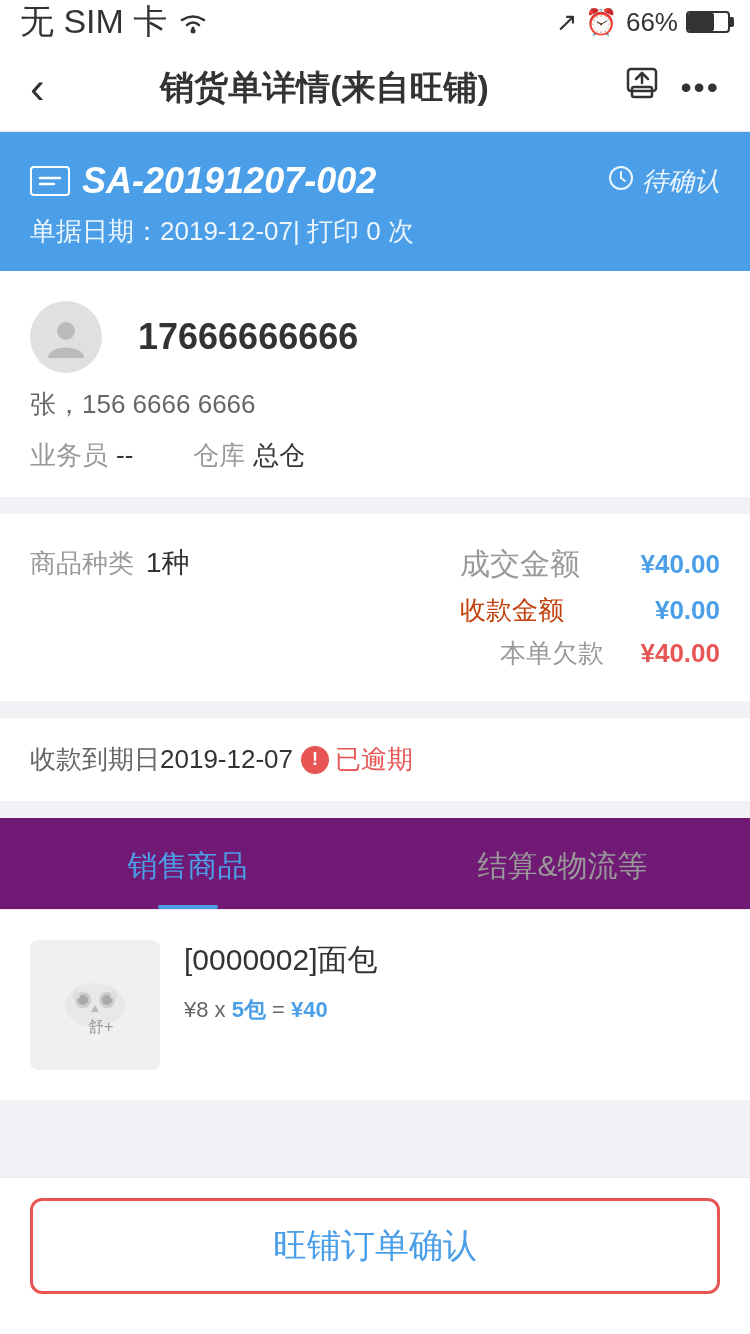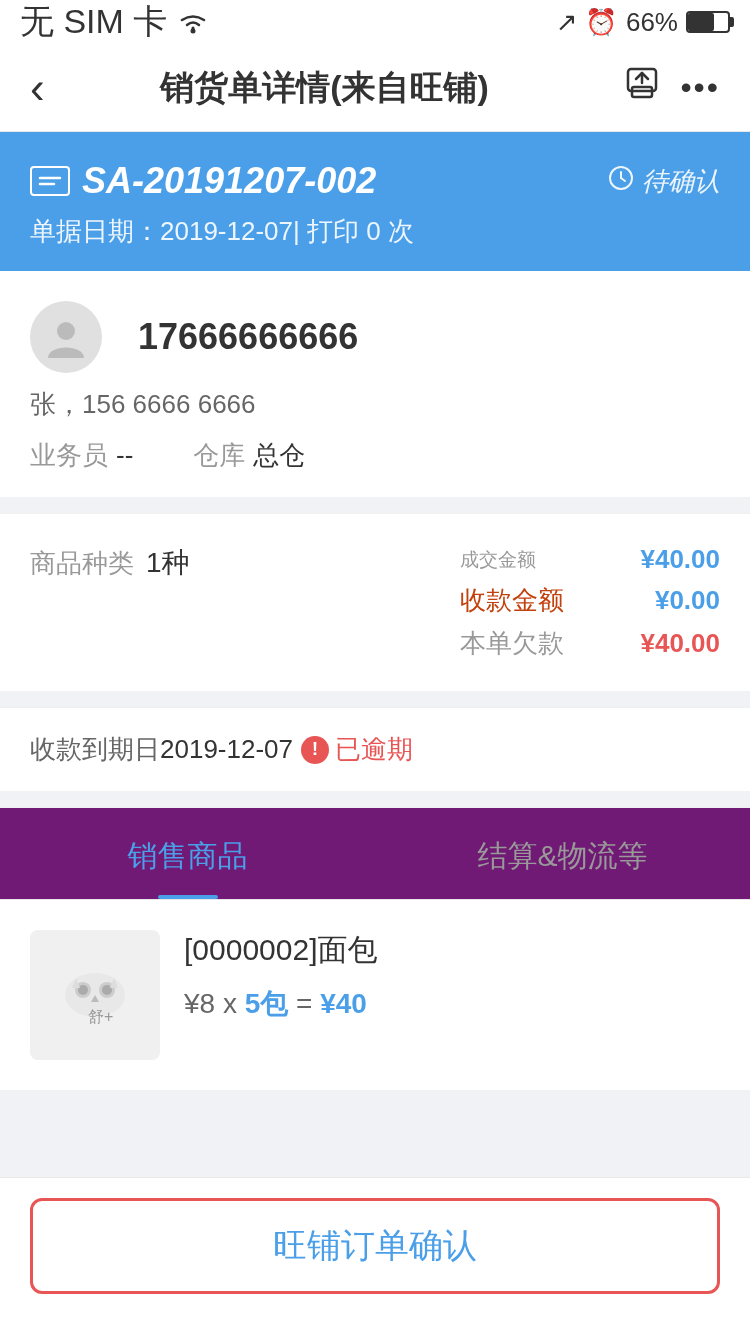--- a/index.html
+++ b/index.html
@@ -323,21 +323,21 @@
     .product-info {
       flex: 1;
     }
     .product-name {
       font-size: 30px;
       color: #333;
       font-weight: 500;
       margin-bottom: 14px;
     }
     .product-price {
-      font-size: 28px;
+      font-size: 22px;
       color: #666;
     }
     .product-price span.highlight {
       color: #4a9fe8;
       font-weight: 600;
     }
 
     
     .empty-area {
       background: #f0f2f5;
@@ -463,29 +463,29 @@
 <div class="divider-light"></div>
 
 <div class="stats-section">
   <div class="stats-row">
     <div class="stats-left">
       <span class="stats-label">商品种类</span>
       <span class="stats-value">1种</span>
     </div>
     <div class="stats-right">
       <div class="stats-right-row">
-        <span style="color:#999; font-size:19px;">成交金额</span>
+        <span style="color:#999; font-size:30px;">成交金额</span>
         <span class="amount-blue">¥40.00</span>
       </div>
       <div class="stats-right-row">
         <span style="color:#c2410c; font-size:26px;">收款金额</span>
         <span class="amount-blue">¥0.00</span>
       </div>
       <div class="stats-right-row">
-        <span style="color:#999; font-size:26px;">本单欠款</span>
+        <span style="color:#999; font-size:26px;margin-left:40px;">本单欠款</span>
         <span class="amount-red">¥40.00</span>
       </div>
     </div>
   </div>
 </div>
 
 <div class="divider-light"></div>
 
 <div class="due-section">
   <span class="due-label">收款到期日</span>

